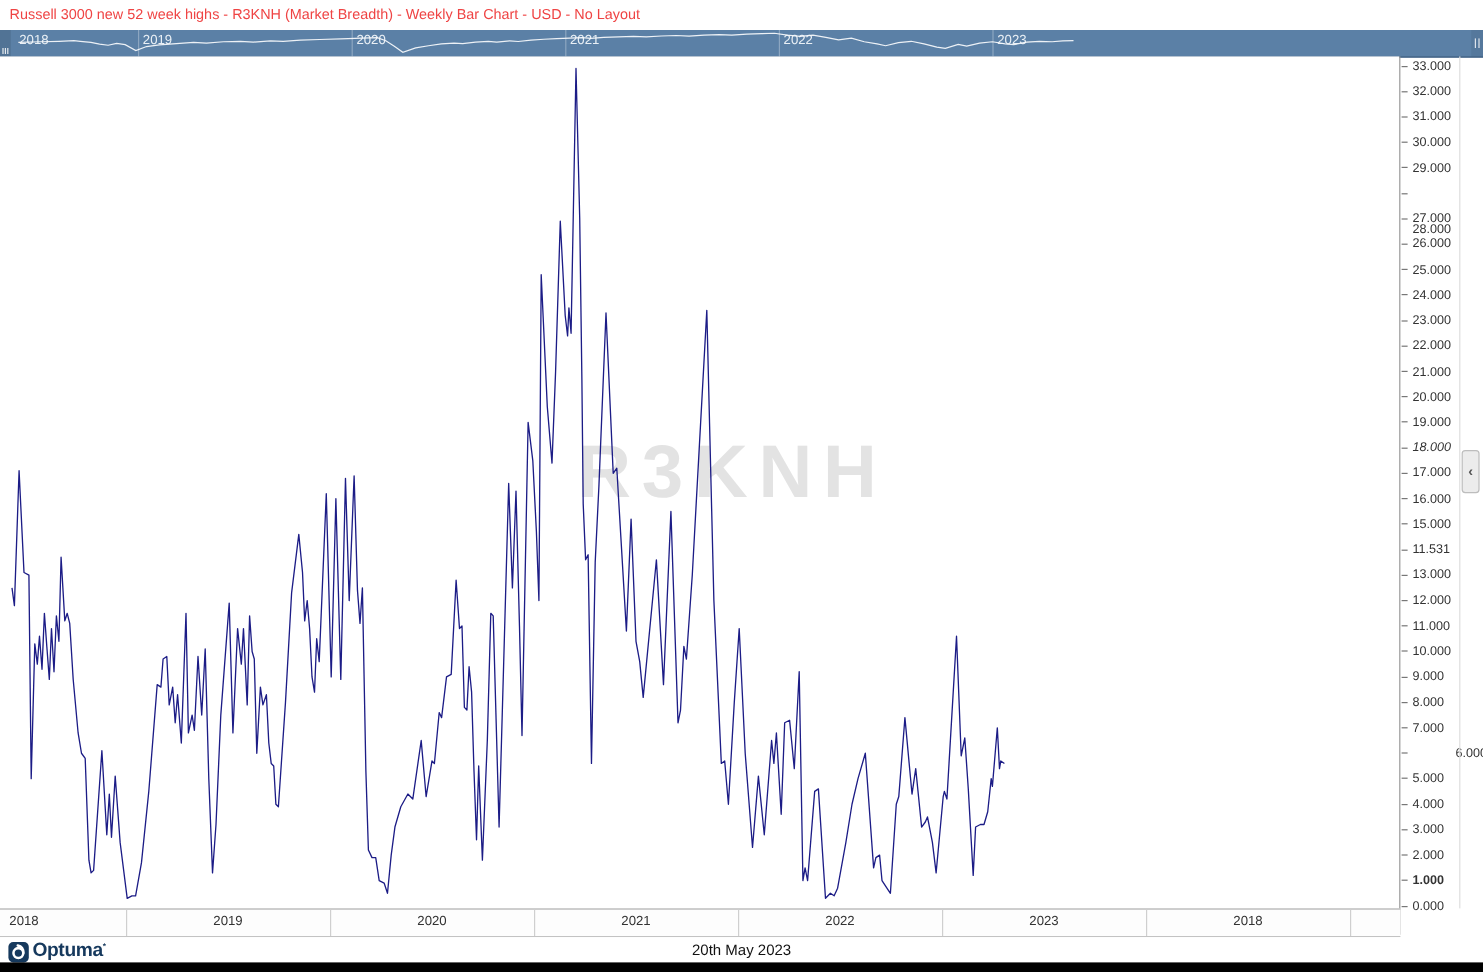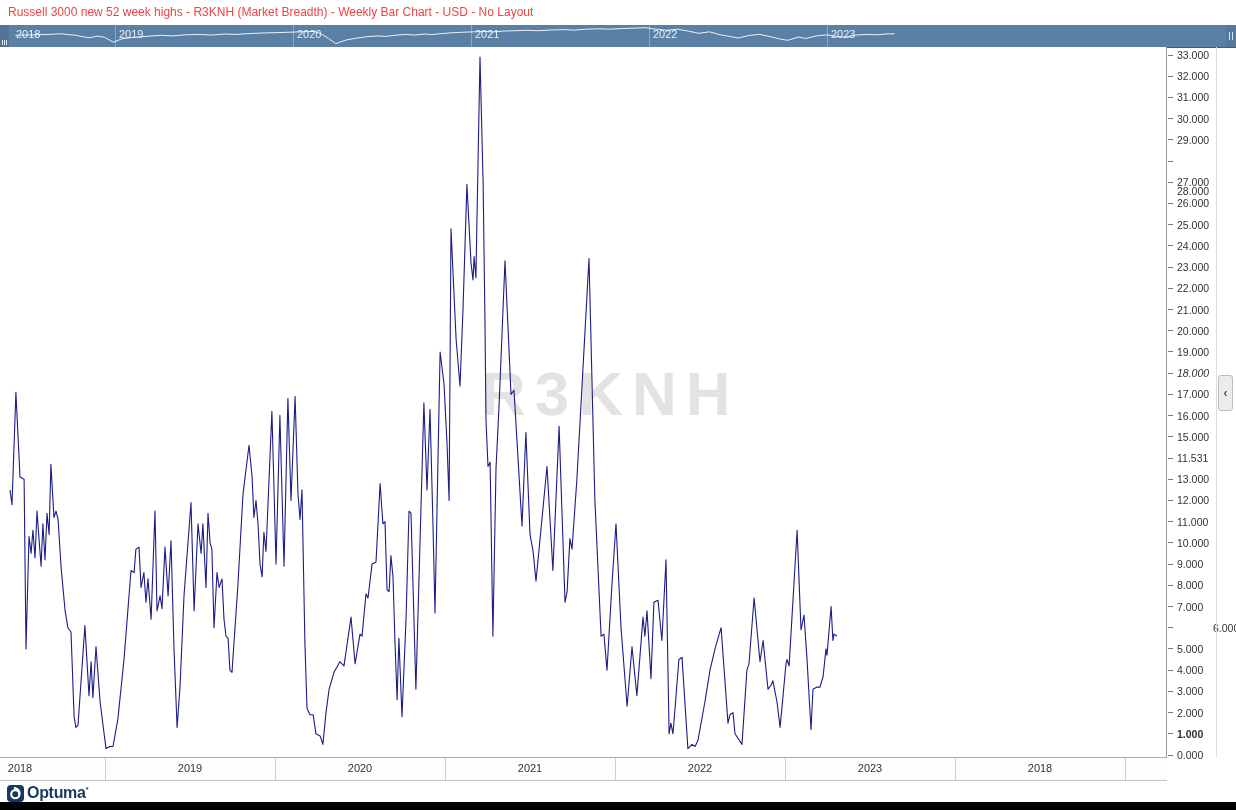--- a/index.html
+++ b/index.html
@@ -175,20 +175,21 @@
     <div class="x-sep" style="left: 785px;"></div>
     <div class="x-label" style="left: 700px;">2022</div>
     <div class="x-sep" style="left: 955px;"></div>
     <div class="x-label" style="left: 870px;">2023</div>
     <div class="x-sep" style="left: 1125px;"></div>
     <div class="x-label" style="left: 1040px;">2018</div>
     <div class="x-label" style="left: 1213px;">2025</div>
   </div>
 
 <div class="footer">
+  <div class="footer-date">20th May 2023</div>
   <div class="brand">
     <div class="brand-icon">
       <svg width="17" height="17" viewBox="0 0 17 17">
         <circle cx="8.3" cy="9.2" r="4.1" fill="none" stroke="#ffffff" stroke-width="2.1"></circle>
         <path d="M12.4 9.2 C12.6 5.6 10.6 3.6 7.8 3.0" fill="none" stroke="#ffffff" stroke-width="2.1" stroke-linecap="round"></path>
       </svg>
     </div>
     <div class="brand-text"><span>Optuma</span><span class="brand-tm">*</span></div>
   </div>
 </div>

